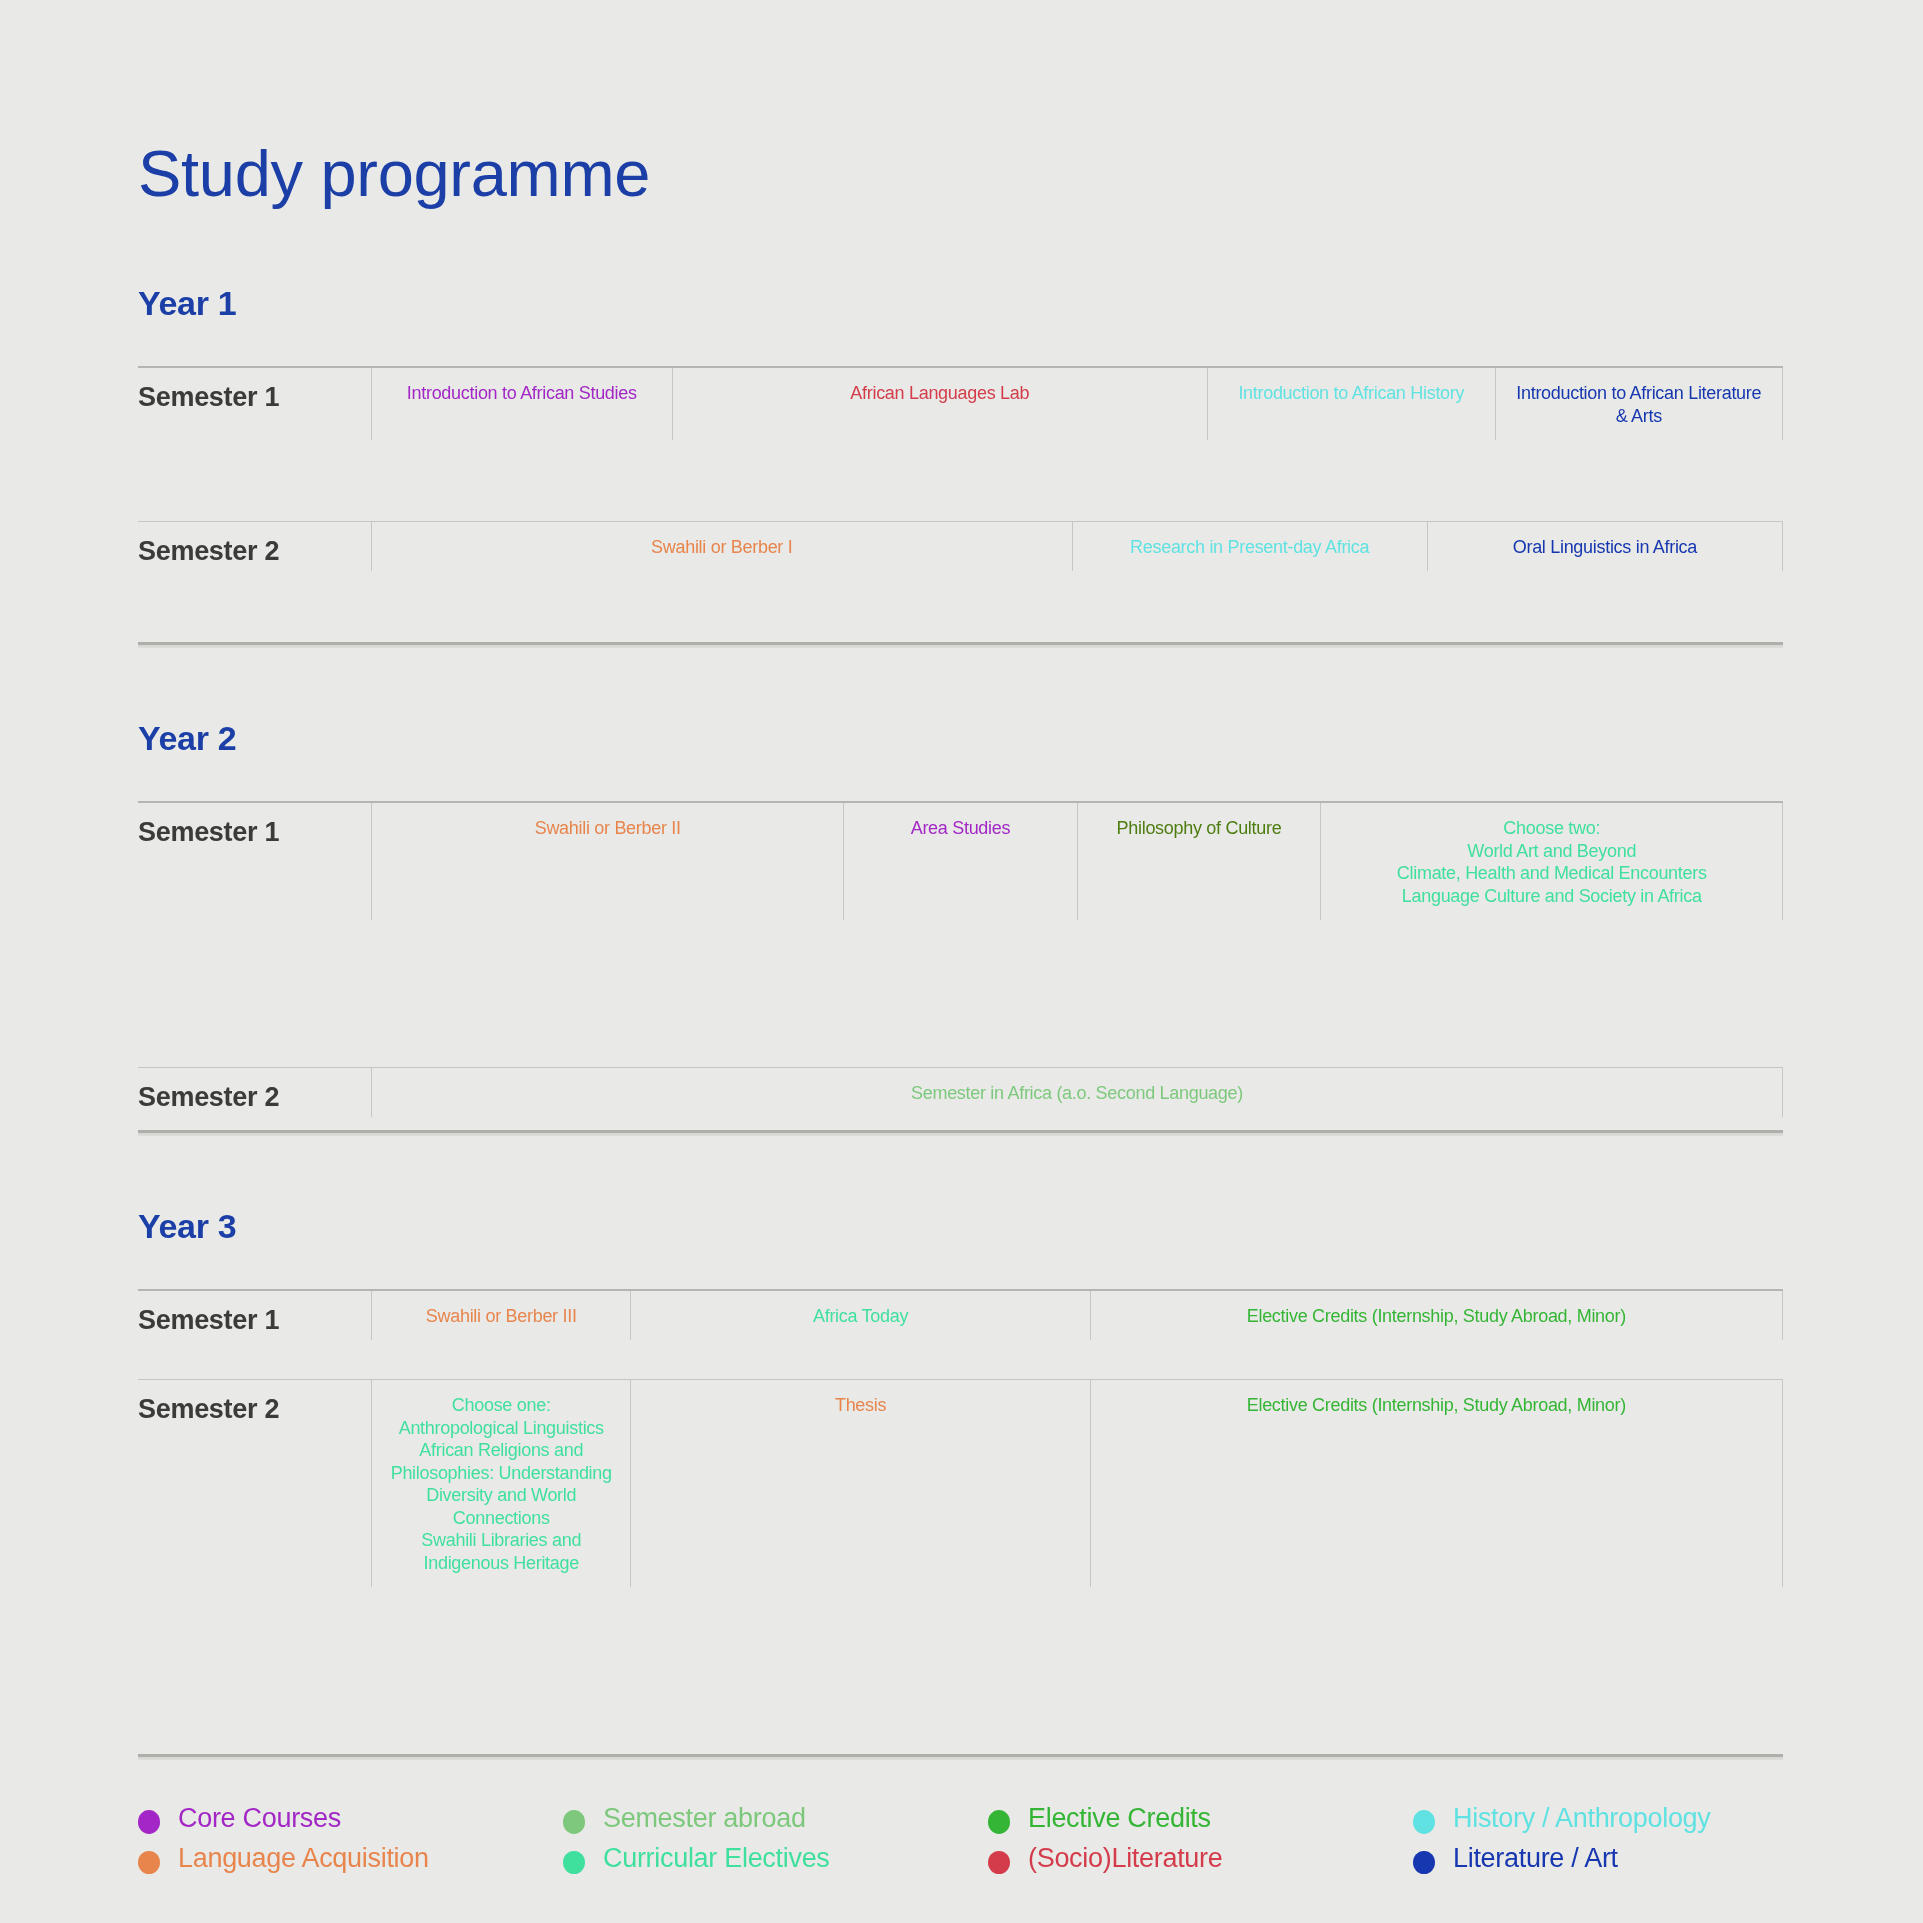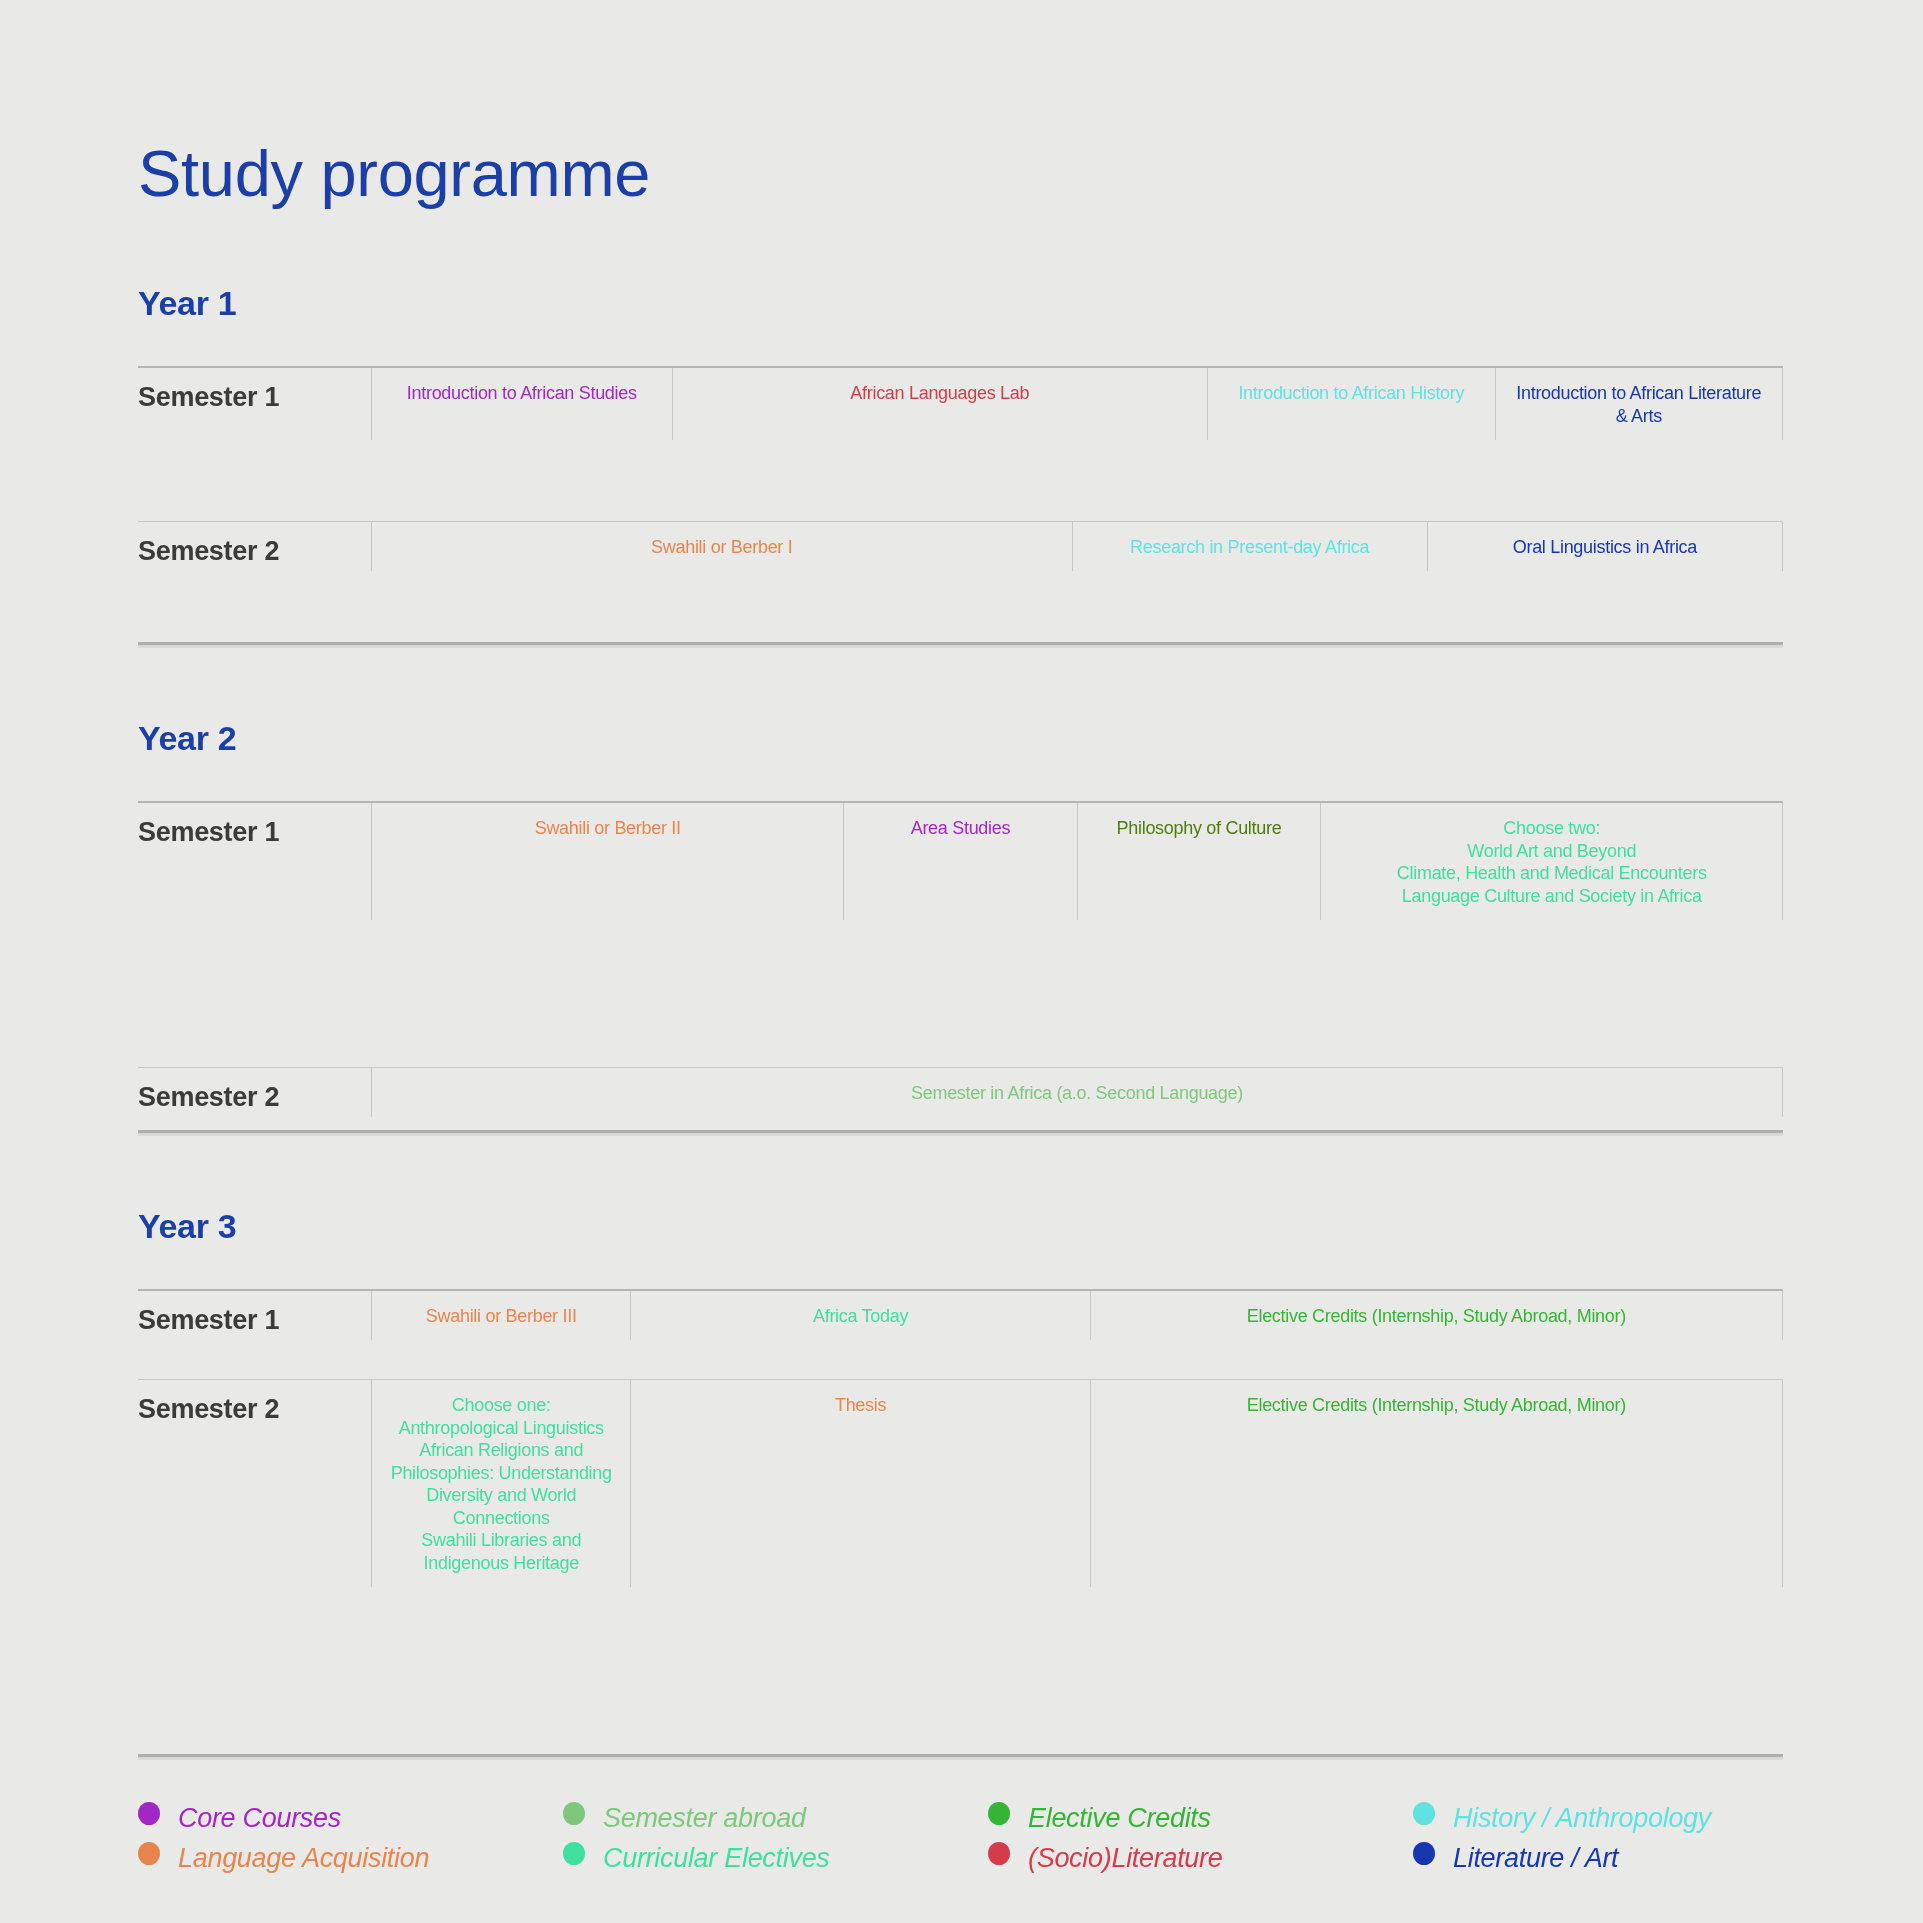--- a/index.html
+++ b/index.html
@@ -55,21 +55,21 @@
     flex-basis: 0;
     min-width: 0;
   }
   .cells .cell:last-child { border-right: 1.8px solid #c6c7c3; }
   .legend {
     margin-top: 45px;
     display: grid;
     grid-template-columns: 425px 425px 425px auto;
   }
   .legend-col { display: flex; flex-direction: column; gap: 8.1px; }
-  .legend-item { display: flex; align-items: flex-start; font-style: italic; }
+  .legend-item { display: flex; align-items: flex-end; }
   .legend-dot {
     width: 22px; height: 23.5px;
     border-radius: 50%;
     margin-right: 18px;
     flex: 0 0 auto;
   }
   .legend-label { font-size: 27px; line-height: 1.2; }
 </style>
 </head>
 <body>

